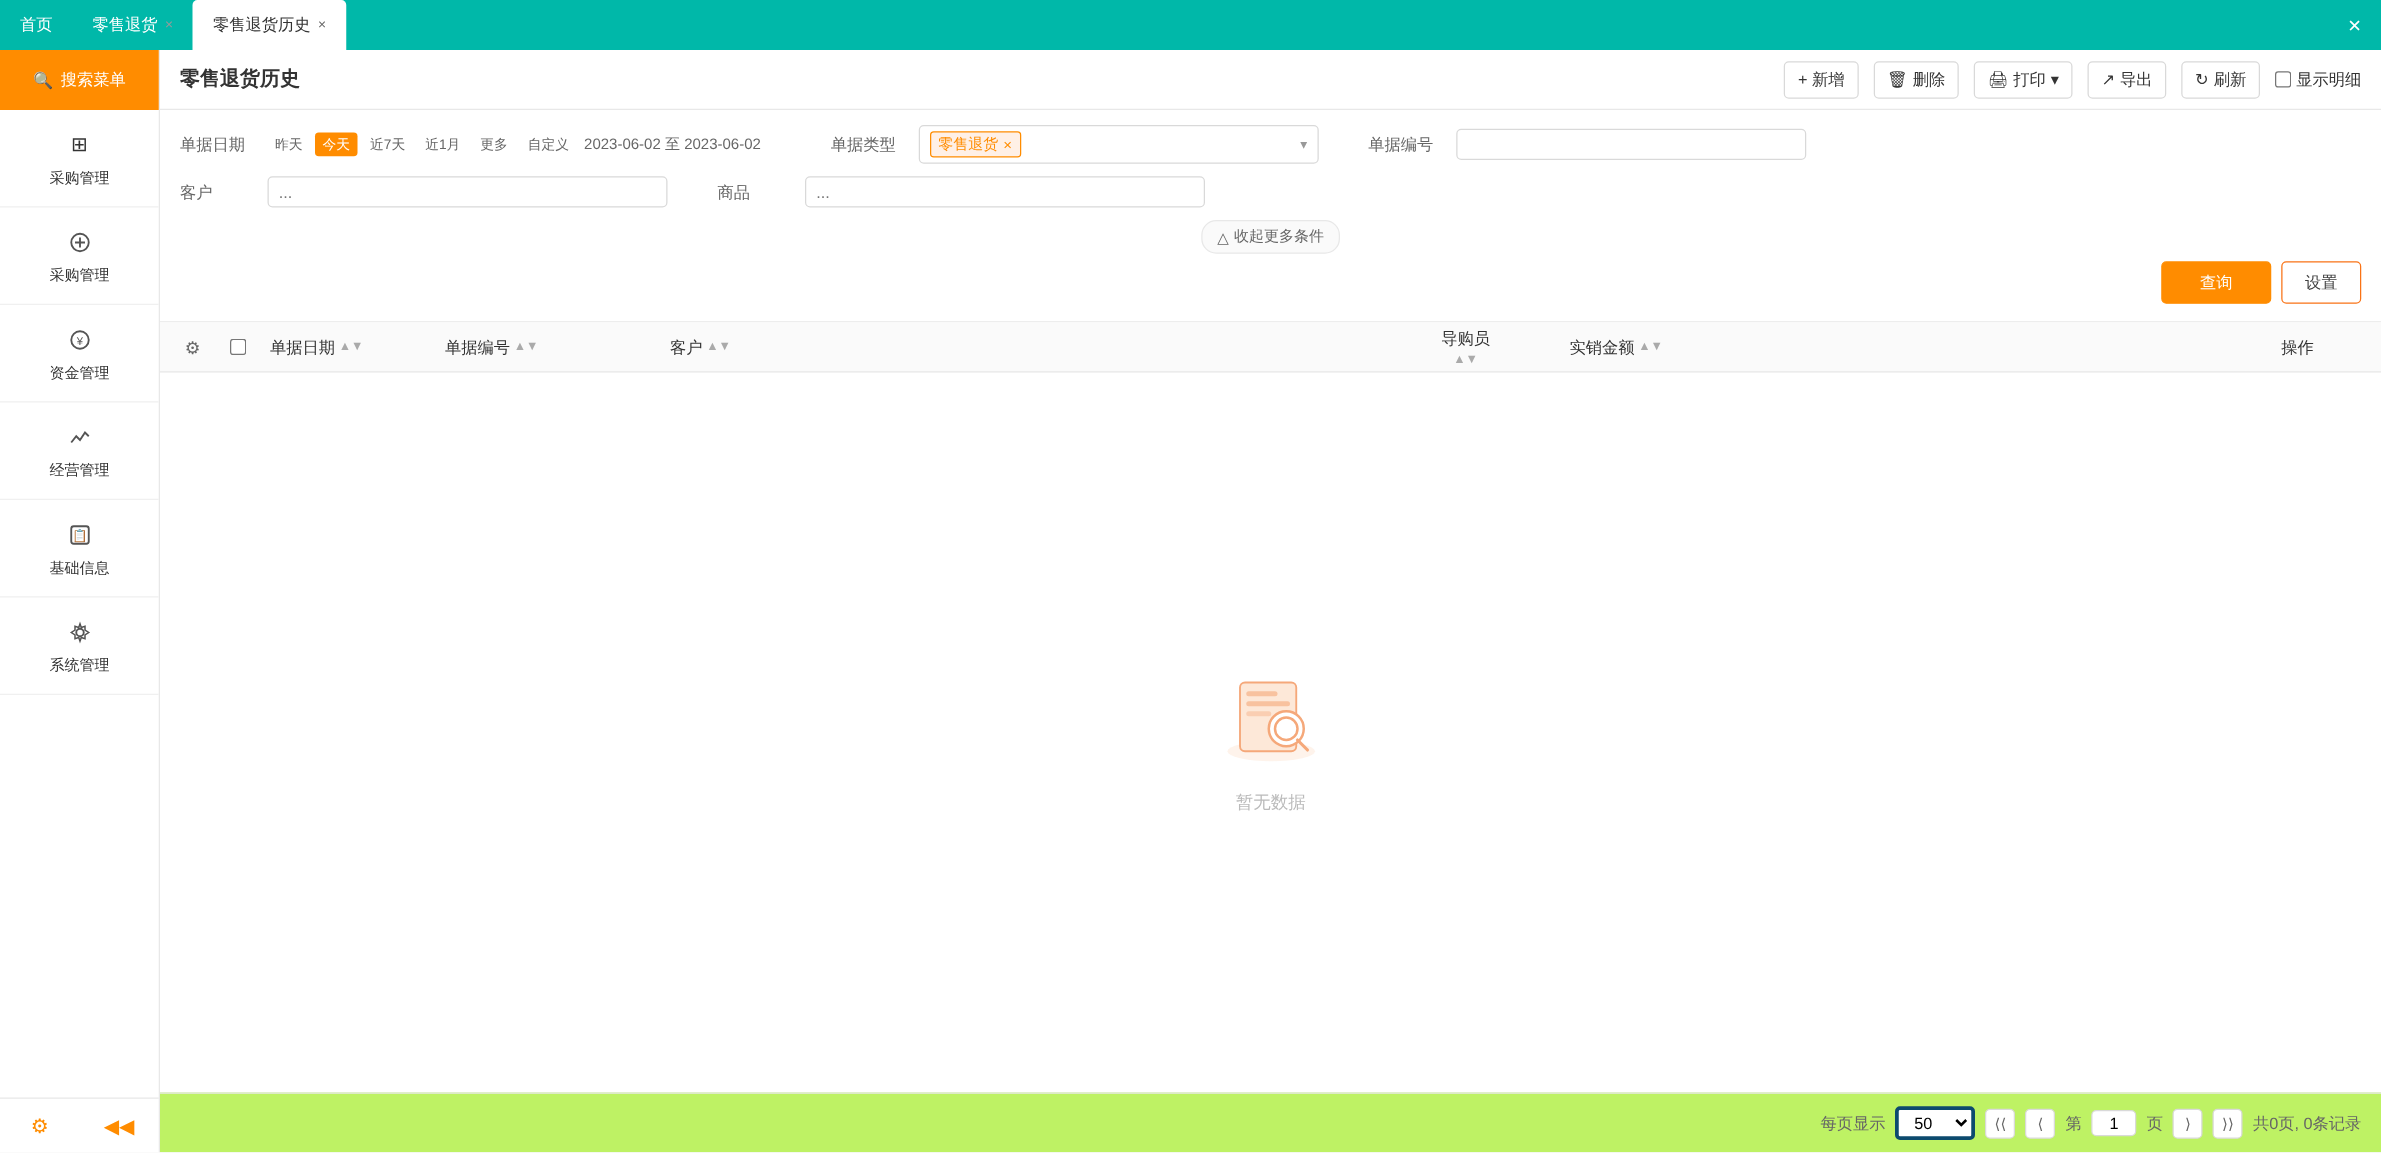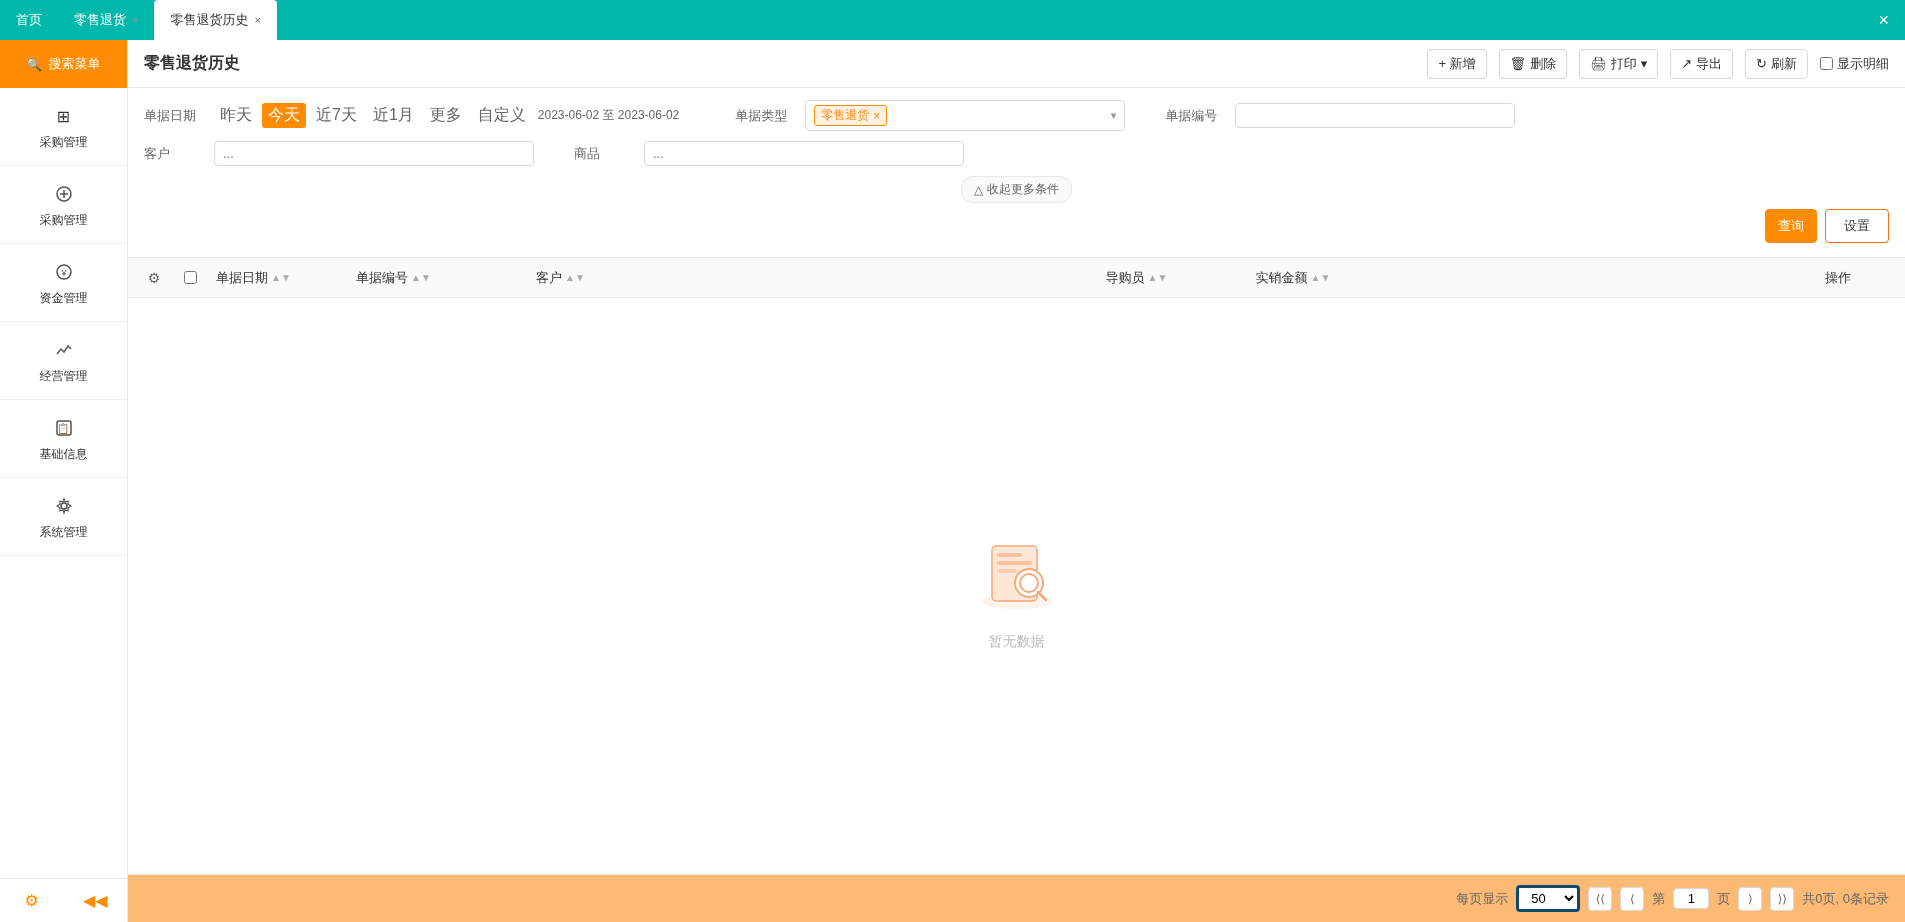--- a/index.html
+++ b/index.html
@@ -155,21 +155,21 @@
     }
     .btn-new {
       background: #fff;
       border: 1px solid #d9d9d9;
       color: #333;
     }
     .btn-query {
       background: #ff8c00;
       border: 1px solid #ff8c00;
       color: #fff;
-      padding: 6px 12px;
+      padding: 6px 30px;
       border-radius: 4px;
       cursor: pointer;
       font-size: 13px;
       margin-left: 24px;
     }
     .btn-setting {
       background: #fff;
       border: 1px solid #f97316;
       color: #404040;
       padding: 7px 18px;
@@ -206,21 +206,21 @@
       flex-shrink: 0;
     }
     .filter-date-btns {
       display: flex;
       align-items: center;
       gap: 4px;
       margin-right: 6px;
     }
     .date-btn {
       padding: 2px 6px;
-      font-size: 16px;
+      font-size: 11px;
       color: #666;
       cursor: pointer;
       border-radius: 3px;
     }
     .date-btn.today {
       background: #ff8c00;
       color: #fff;
       border-radius: 3px;
     }
     .filter-date-range {
@@ -326,21 +326,21 @@
     .th-sort {
       font-size: 10px;
       color: #aaa;
       display: flex;
       flex-direction: column;
       line-height: 1;
     }
     .col-date { width: 140px; }
     .col-voucher { width: 180px; }
     .col-customer { flex: 1; }
-    .col-guide { width: 150px; }
+    .col-guide { width: 150px; flex-direction: column; }
     .col-amount { width: 120px; text-align: right; }
     .col-actions { width: 80px; text-align: center; }
 
     
     .empty-state {
       flex: 1;
       display: flex;
       flex-direction: column;
       align-items: center;
       justify-content: center;
@@ -349,21 +349,21 @@
     }
     .empty-icon {
       width: 100px;
       height: 100px;
       margin-bottom: 12px;
     }
 
     
     .pagination {
       height: 48px;
-      background: #fdba74;
+      background: #bef264;
       border-top: 1px solid #e8e8e8;
       display: flex;
       align-items: center;
       justify-content: flex-end;
       padding: 0 16px;
       gap: 8px;
       font-size: 13px;
       color: #666;
       flex-shrink: 0;
     }

